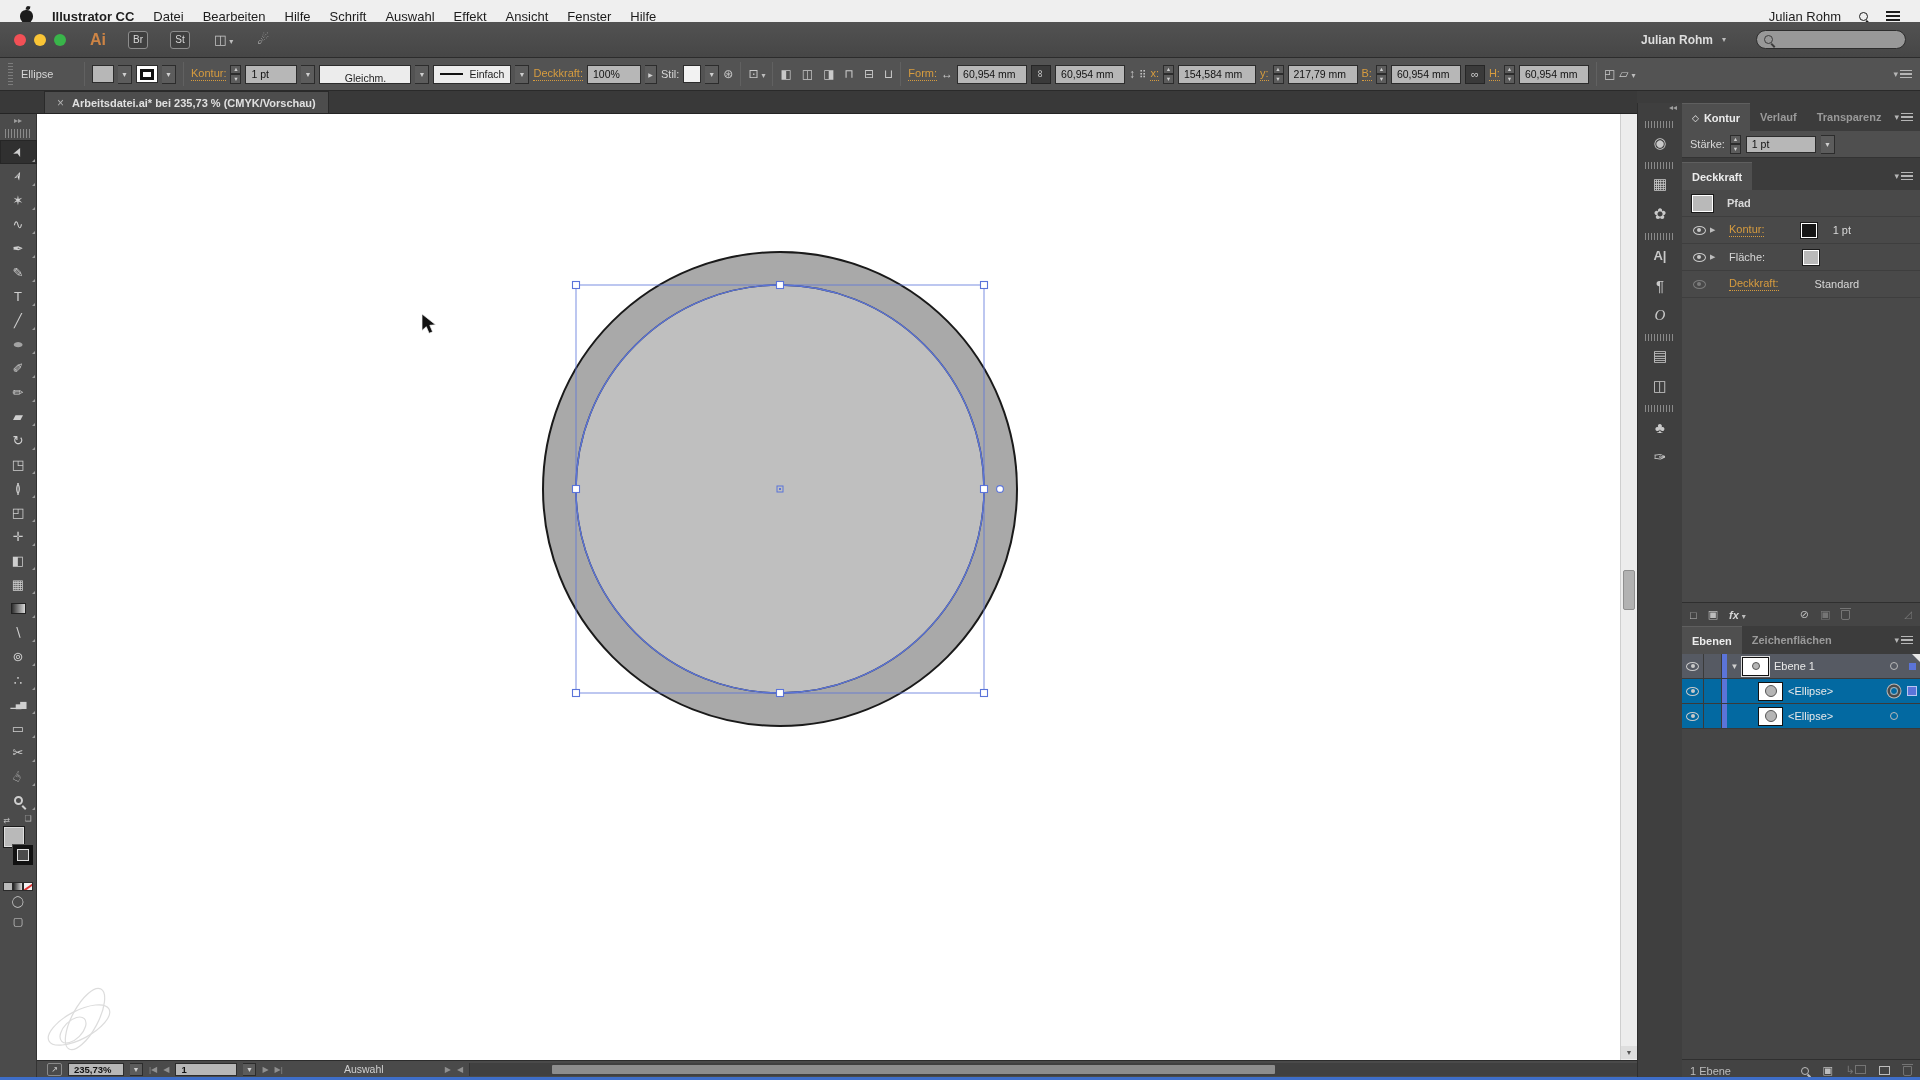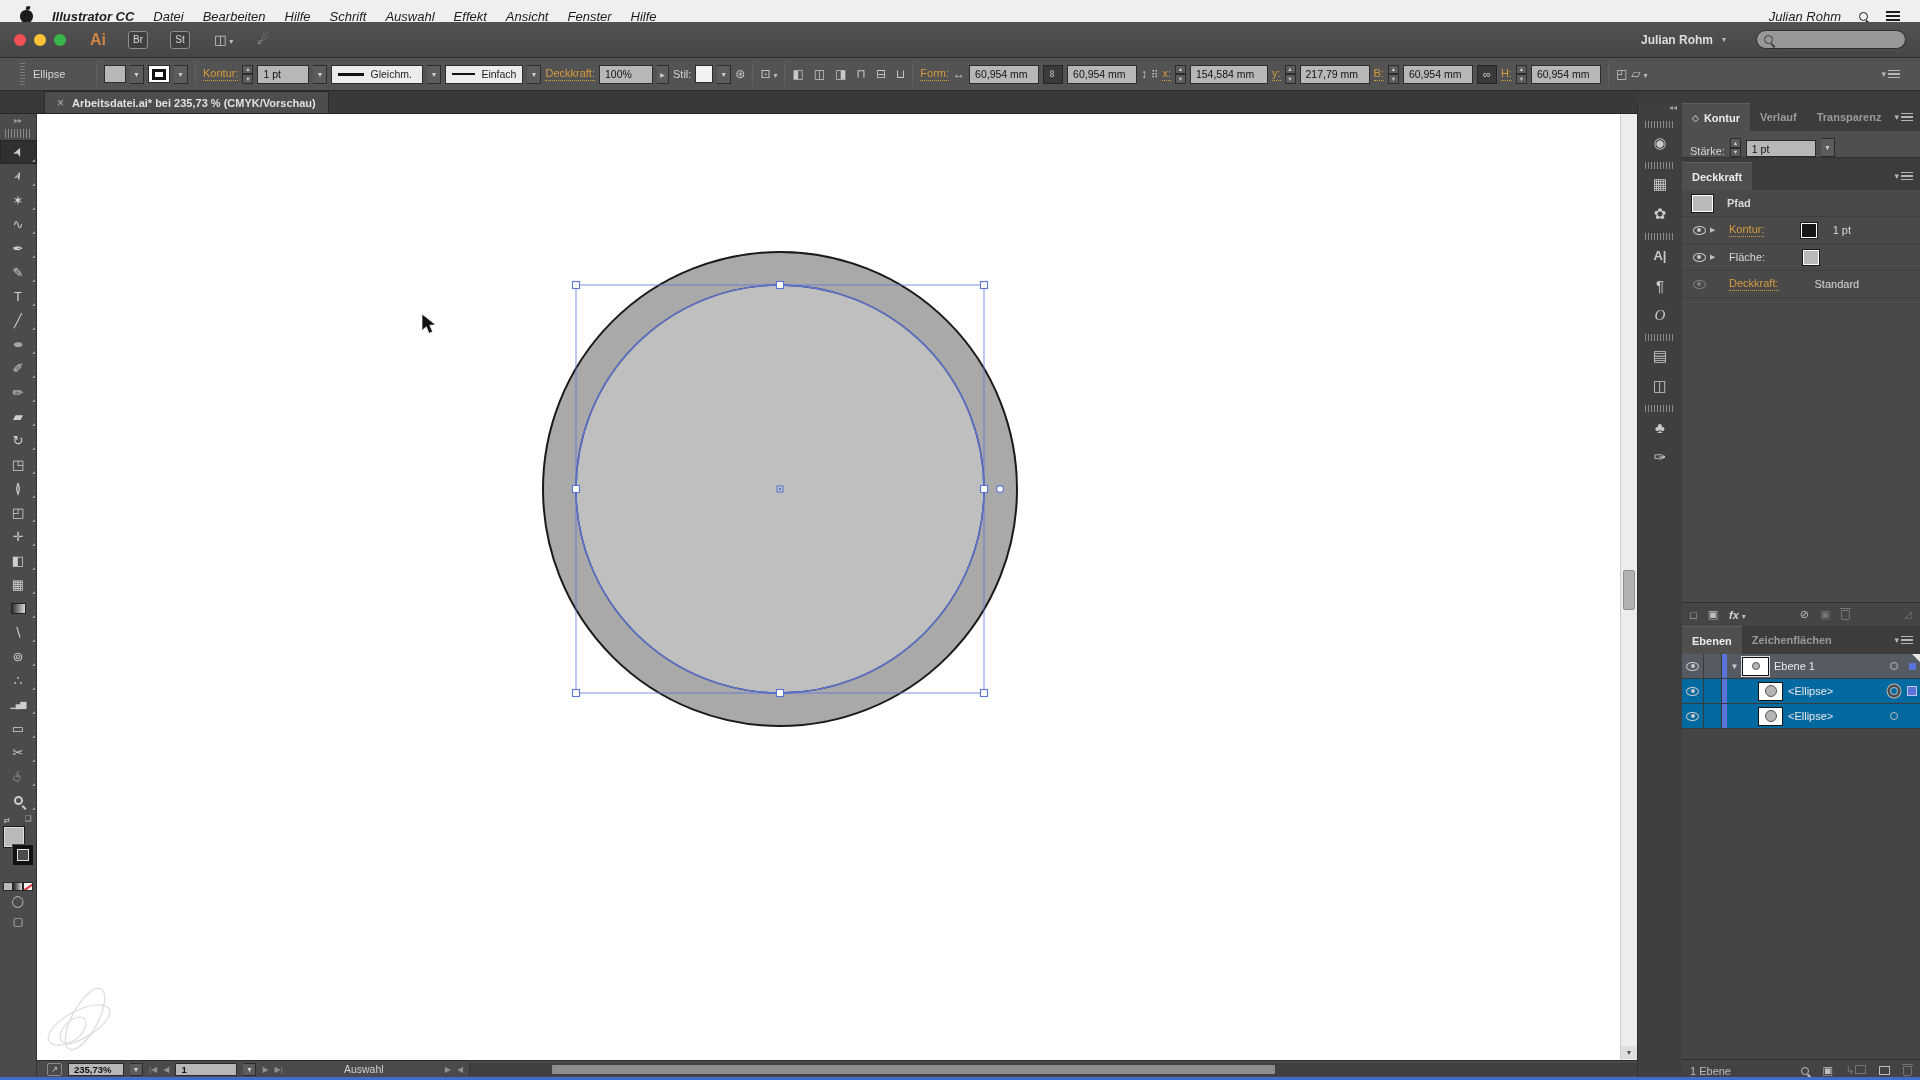--- a/index.html
+++ b/index.html
@@ -2,21 +2,21 @@
 <html><head>
 <meta charset="utf-8">
 <style>
   * { margin:0; padding:0; box-sizing:border-box; }
   html,body { width:1920px; height:1080px; overflow:hidden;
     font-family:"Liberation Sans","DejaVu Sans",sans-serif; background:#4a4a4a; }
 
   
   #menubar { position:absolute; left:0; top:0; width:1920px; height:22px;
     background:#efefef; border-bottom:1px solid #c9c9c9; display:flex; align-items:center;
-    font-size:13px; color:#1c1c1c; padding:16px 20px; gap:19px;font-style:italic; }
+    font-size:13px; color:#1c1c1c; padding:16px 20px; gap:19px; }
   .apple { width:13px; height:13px; background:#1c1c1c; border-radius:45% 45% 48% 48%; position:relative; }
   .apple::before { content:""; position:absolute; top:-4px; left:6px; width:4px; height:4px;
     background:#1c1c1c; border-radius:60% 0 60% 0; transform:rotate(15deg); }
   .mb-app { font-weight:bold; }
   .mb-right { margin-left:auto; display:flex; align-items:center; gap:18px; }
   .mag { display:inline-block; width:9px; height:9px; border:1.6px solid #1c1c1c; border-radius:50%; position:relative; }
   .mag::after { content:""; position:absolute; width:1.8px; height:5px; background:#1c1c1c;
     left:7px; top:7px; transform:rotate(-45deg); }
   .nc-icon { width:14px; height:10px;
     background:repeating-linear-gradient(0deg,#1c1c1c 0 1.6px,transparent 1.6px 4.2px); }
@@ -34,21 +34,21 @@
   .dd-caret { font-size:8px; color:#bdbdbd; margin-left:3px; }
   #workspace { margin-left:auto; color:#dedede; font-size:12px; font-weight:bold;
     display:flex; align-items:center; gap:6px; }
   #appbar-search { width:150px; height:19px; background:#989898; border:1px solid #2d2d2d;
     border-radius:10px; margin-left:16px; display:flex; align-items:center; padding:0 7px; }
   #appbar-search .mag { border-color:#3c3c3c; } #appbar-search .mag::after { background:#3c3c3c; }
 
   
   #controlbar { position:absolute; left:0; top:58px; width:1920px; height:33px;
     background:#535353; border-bottom:1px solid #2a2a2a; display:flex; align-items:center;
-    padding:0 20px; gap:4px; font-size:11px; color:#d6d6d6; }
+    padding:0 8px; gap:4px; font-size:11px; color:#d6d6d6; }
   .cgrip { width:5px; height:22px;
     background:repeating-linear-gradient(0deg,#7c7c7c 0 1px,transparent 1px 3px); margin-right:4px; }
   .csep { width:1px; height:24px; background:#3c3c3c; border-right:1px solid #616161; margin:0 3px; }
   .field { height:19px; background:#b7b7b7; border:1px solid #2c2c2c; color:#121212;
     display:flex; align-items:center; padding:0 5px; font-size:10.5px; white-space:nowrap; }
   .ddbtn { width:14px; height:19px; background:#5c5c5c; border:1px solid #2c2c2c; border-left:none;
     color:#cfcfcf; font-size:7px; display:flex; align-items:center; justify-content:center; }
   .stepper { display:flex; flex-direction:column; width:11px; height:19px; }
   .stepper span { flex:1; background:#5c5c5c; border:1px solid #2c2c2c; font-size:5.5px;
     color:#cfcfcf; display:flex; align-items:center; justify-content:center; }
@@ -135,21 +135,21 @@
   
   #rightpanels { position:absolute; left:1682px; top:91px; width:238px; height:986px; background:#3c3c3c;
     padding-top:12px; font-size:11px; color:#d8d8d8; }
   .ptabs { height:28px; display:flex; align-items:stretch; background:#3c3c3c; }
   .ptab { display:flex; align-items:center; gap:5px; padding:0 10px; font-weight:bold; color:#9a9a9a; }
   .ptab.active { background:#4f4f4f; color:#ececec; border-top:1px solid #5f5f5f; }
   .pmenu { margin-left:auto; color:#b5b5b5; font-size:9px; display:flex; align-items:center; gap:2px; padding-right:7px; }
   .pmenu .bars { width:12px; height:8px;
     background:repeating-linear-gradient(0deg,#b5b5b5 0 1.4px,transparent 1.4px 3.4px); }
   #stroke-body { height:27px; background:#4f4f4f; border-bottom:1px solid #333; display:flex;
-    align-items:flex-end; gap:5px; padding:0 8px; }
+    align-items:center; gap:5px; padding:0 8px; }
   #stroke-body .field { height:17px; width:70px; }
   .pgap { height:4px; background:#3c3c3c; }
   #appear-body { height:412px; background:#494949; }
   .ap-row { height:27px; display:flex; align-items:center; border-bottom:1px solid #3e3e3e; padding:0 6px; }
   .eye { display:inline-block; width:13px; height:9px; border:1px solid #c9c9c9; border-radius:50%; position:relative; }
   .eye::after { content:""; position:absolute; left:3.5px; top:1.5px; right:3.5px; bottom:1.5px;
     border-radius:50%; background:#c9c9c9; }
   .eye.dim { opacity:.4; }
   .eyecell { width:22px; display:flex; justify-content:center; }
   .tricell { width:13px; font-size:7px; color:#bdbdbd; }
@@ -263,21 +263,21 @@
     </span>
   <span class="ddbtn" data-name="stroke-color-dropdown">▼</span>
   <span class="csep"></span>
   <span class="olabel" data-name="stroke-weight-label">Kontur:</span>
   <span class="stepper" data-name="stroke-weight-stepper">
       <span>▲</span>
       <span>▼</span>
     </span>
   <span class="field" style="width:52px;" data-name="stroke-weight-value">1 pt</span>
   <span class="ddbtn" data-name="stroke-weight-dropdown">▼</span>
-  <span class="line-dd" style="width:92px;" data-name="variable-width-profile-dropdown">
+  <span class="line-dd" style="width:92px;flex-direction:column;" data-name="variable-width-profile-dropdown">
       <b></b>
       <span data-name="profile-label">Gleichm.</span>
     </span>
   <span class="ddbtn" data-name="profile-caret">▼</span>
   <span class="line-dd" style="width:78px;" data-name="brush-definition-dropdown">
       <b style="height:2px;"></b>
       <span data-name="brush-label">Einfach</span>
     </span>
   <span class="ddbtn" data-name="brush-caret">▼</span>
   <span class="olabel" data-name="opacity-label">Deckkraft:</span>

